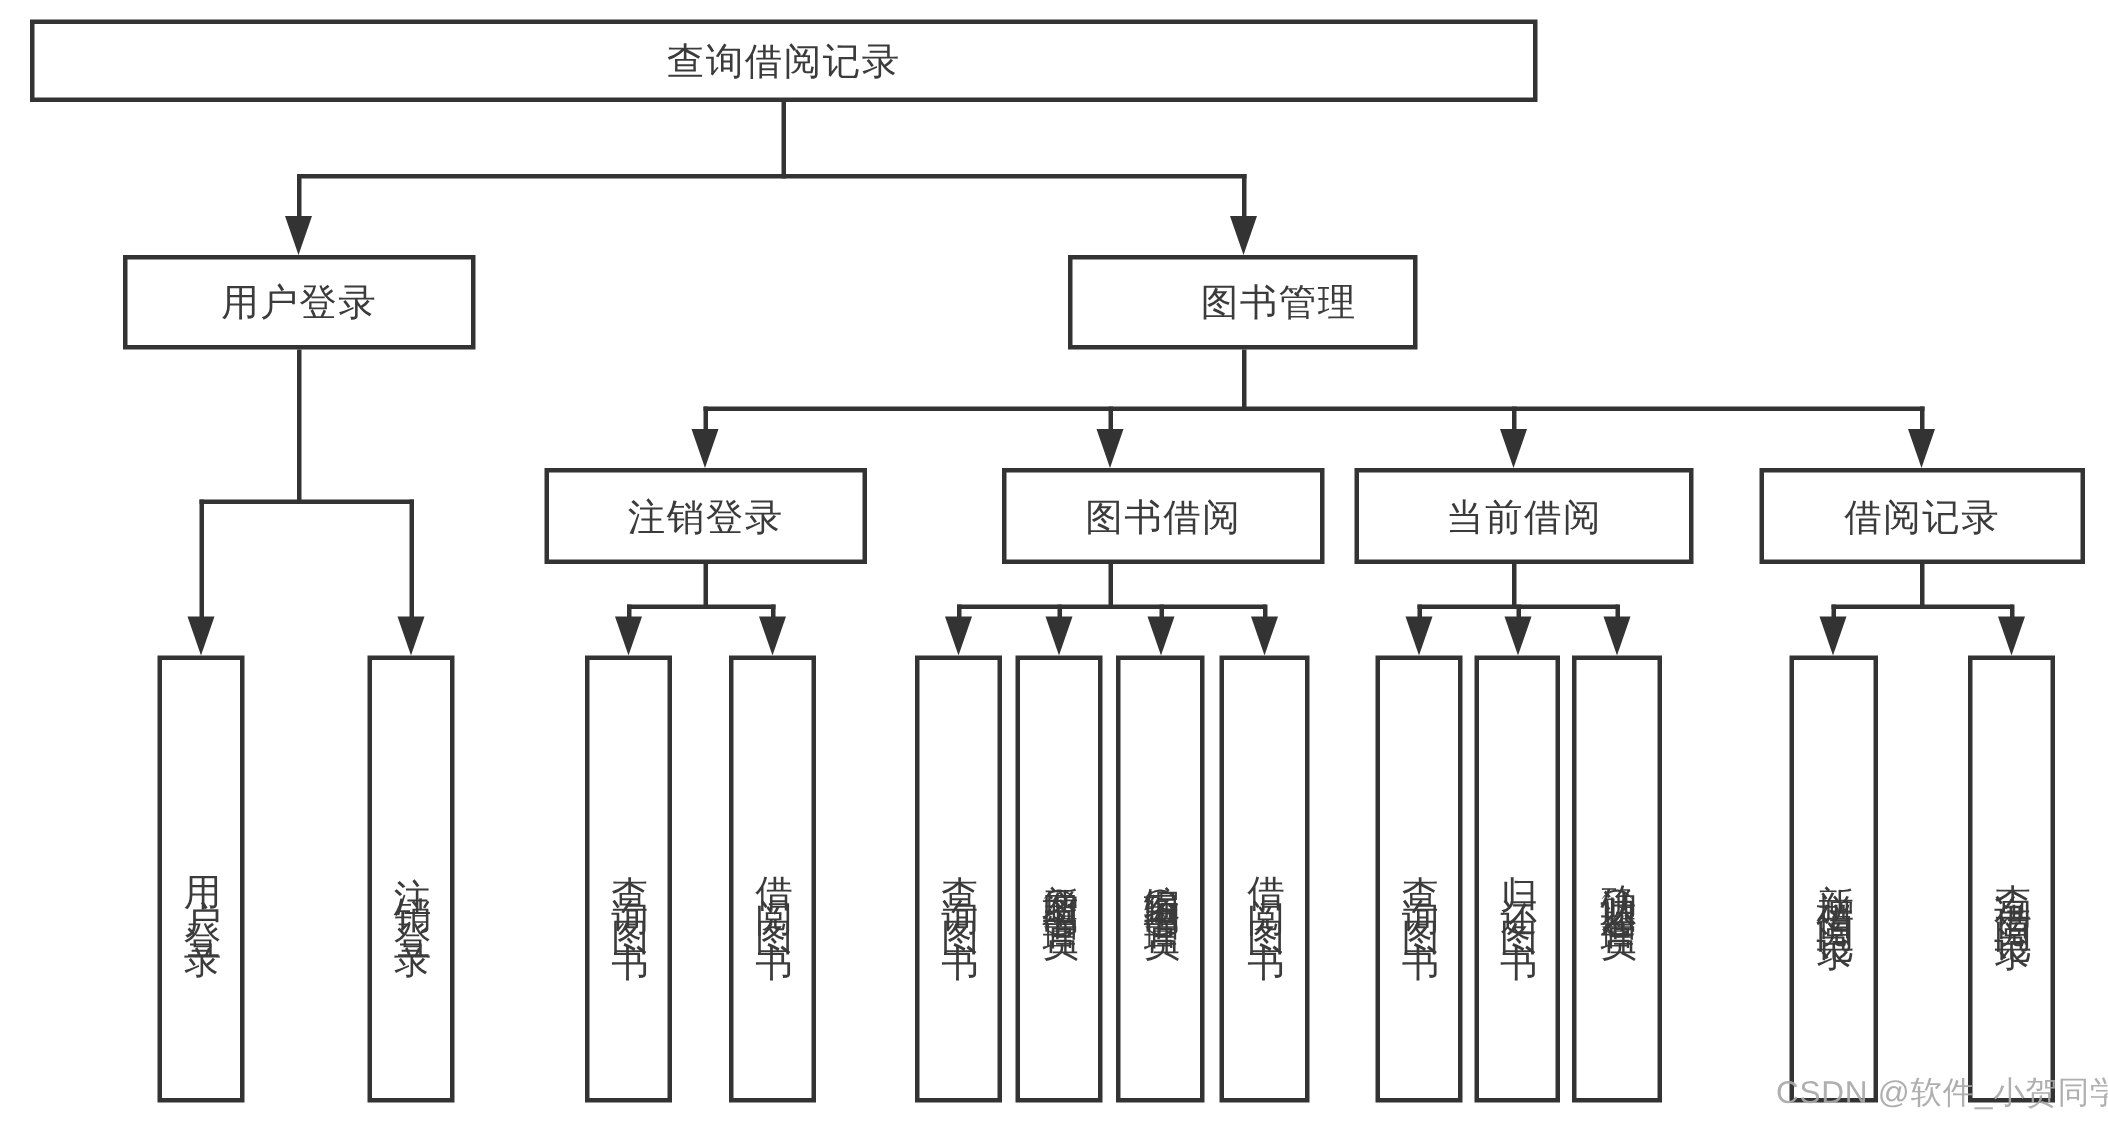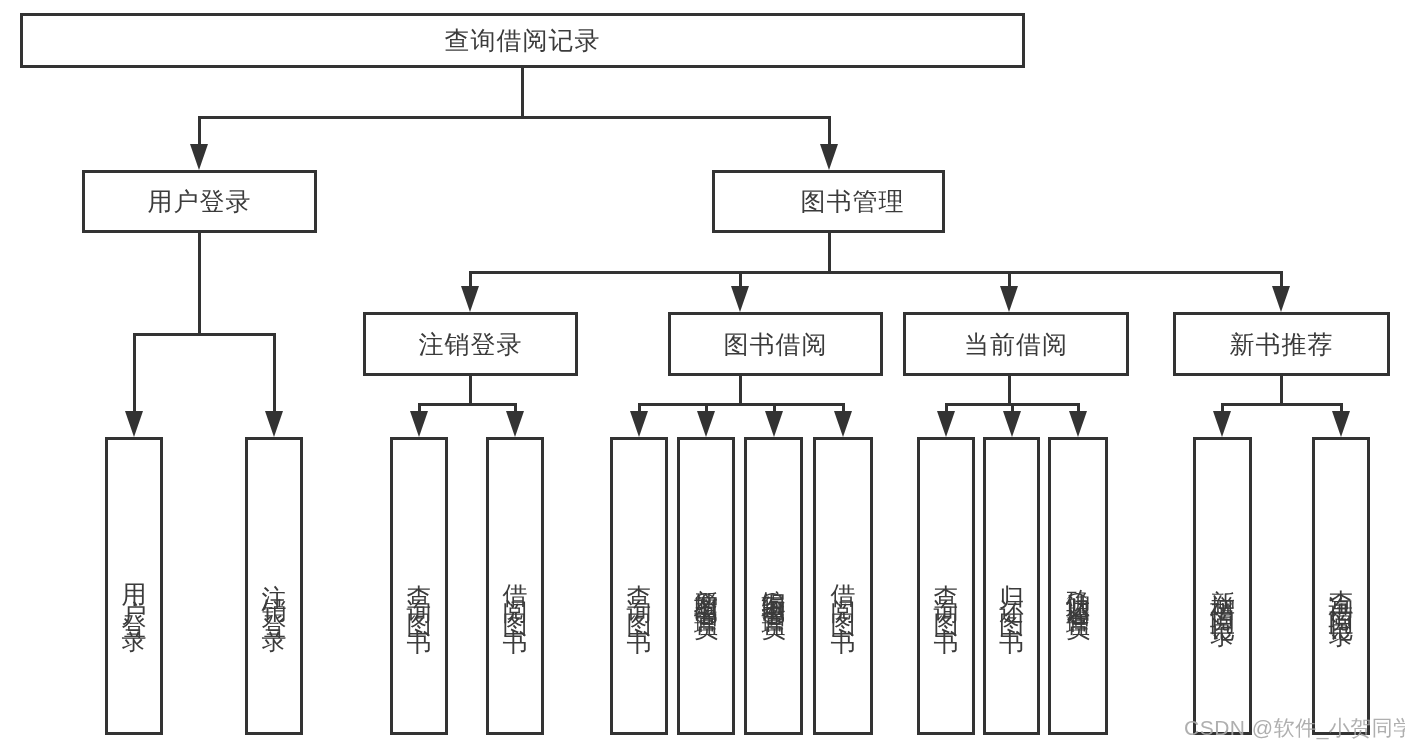--- a/index.html
+++ b/index.html
@@ -112,21 +112,21 @@
   <div class="node h" style="left:363px; top:312px; width:215px; height:64px;">
     <span class="lbl">注销登录</span>
   </div>
   <div class="node h" style="left:632px; top:312px; width:215px; height:64px;margin-left:36px;">
     <span class="lbl">图书借阅</span>
   </div>
   <div class="node h" style="left:903px; top:312px; width:226px; height:64px;">
     <span class="lbl">当前借阅</span>
   </div>
   <div class="node h" style="left:1173px; top:312px; width:217px; height:64px;">
-    <span class="lbl">新书推荐</span>
+    <span class="lbl">借阅记录</span>
   </div>
 
   <div class="vline" style="left:469px; top:374px; height:32px;"></div>
   <div class="hline" style="left:418px; top:403px; width:99px;"></div>
   <div class="vline" style="left:418px; top:403px; height:12px;"></div>
   <div class="arrow" style="left:410px; top:411px;"></div>
   <div class="vline" style="left:514px; top:403px; height:12px;"></div>
   <div class="arrow" style="left:506px; top:411px;"></div>
 
   <div class="vline" style="left:739px; top:374px; height:32px;"></div>

